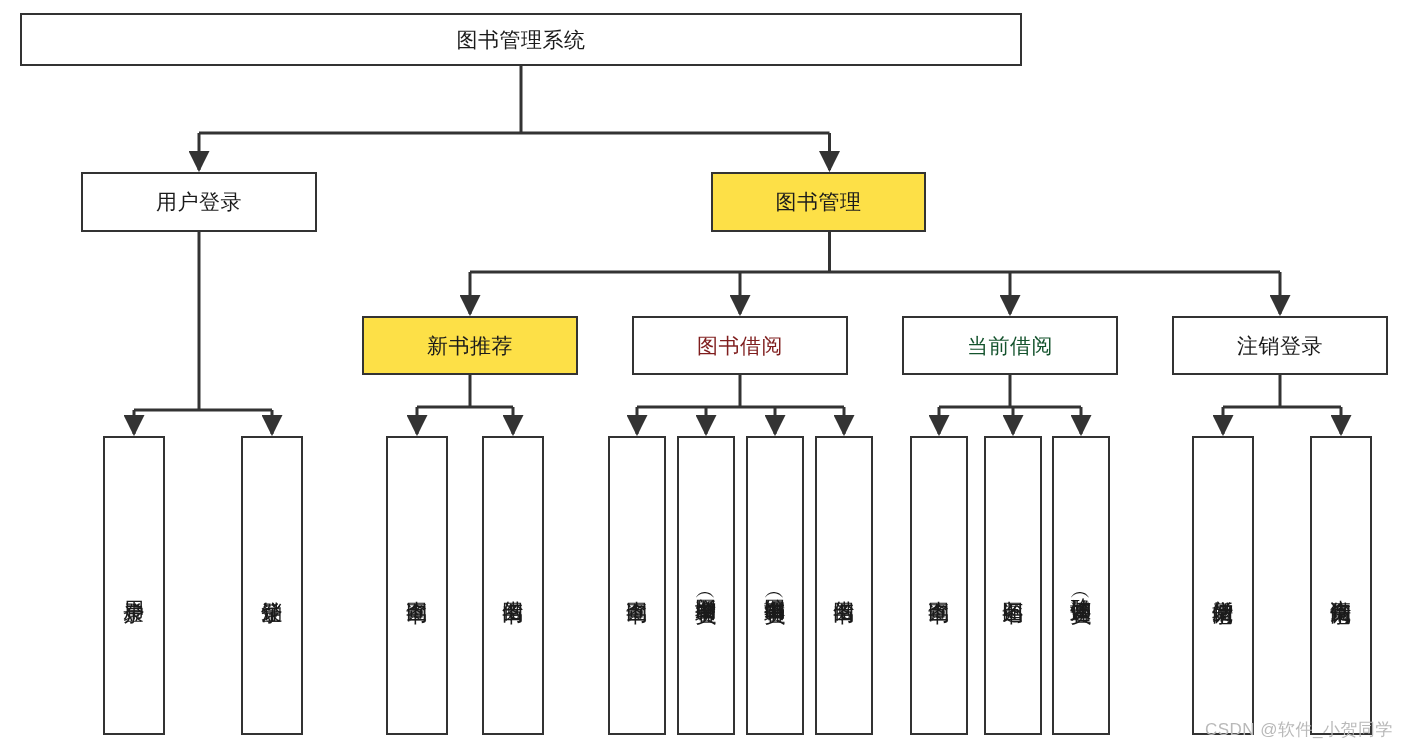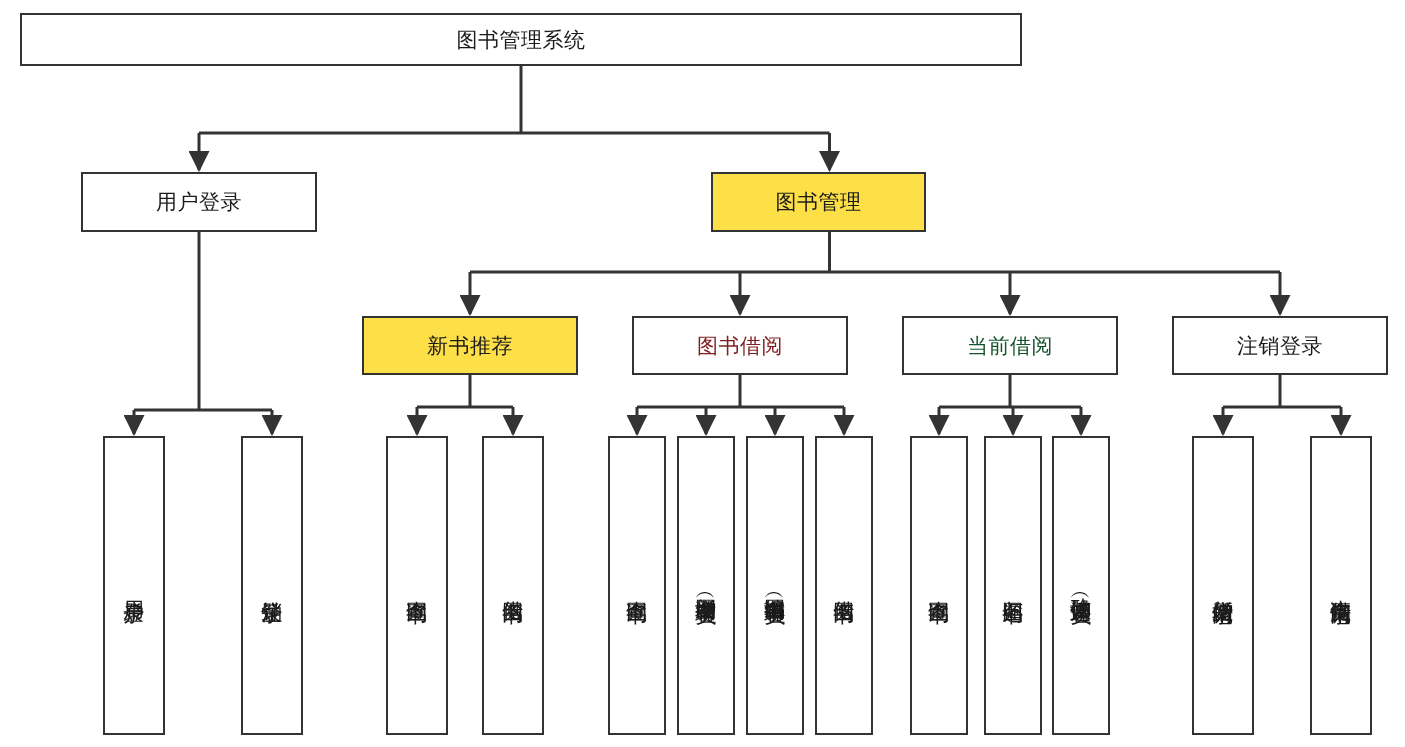--- a/index.html
+++ b/index.html
@@ -164,13 +164,14 @@
         <span>确认归还（管理员）</span>
       </div>
       <div class="node v" style="left: 1192px; top: 436px; width: 62px; height: 299px; border-color: rgb(51, 51, 51); background: rgb(255, 255, 255); color: rgb(27, 27, 27);">
         <span>新增借阅记录</span>
       </div>
       <div class="node v" style="left: 1310px; top: 436px; width: 62px; height: 299px; border-color: rgb(51, 51, 51); background: rgb(255, 255, 255); color: rgb(27, 27, 27);">
         <span>查询借阅记录</span>
       </div>
     </div>
 
+  <div class="watermark">CSDN @软件_小贺同学</div>
 </div>
 
 </body></html>

